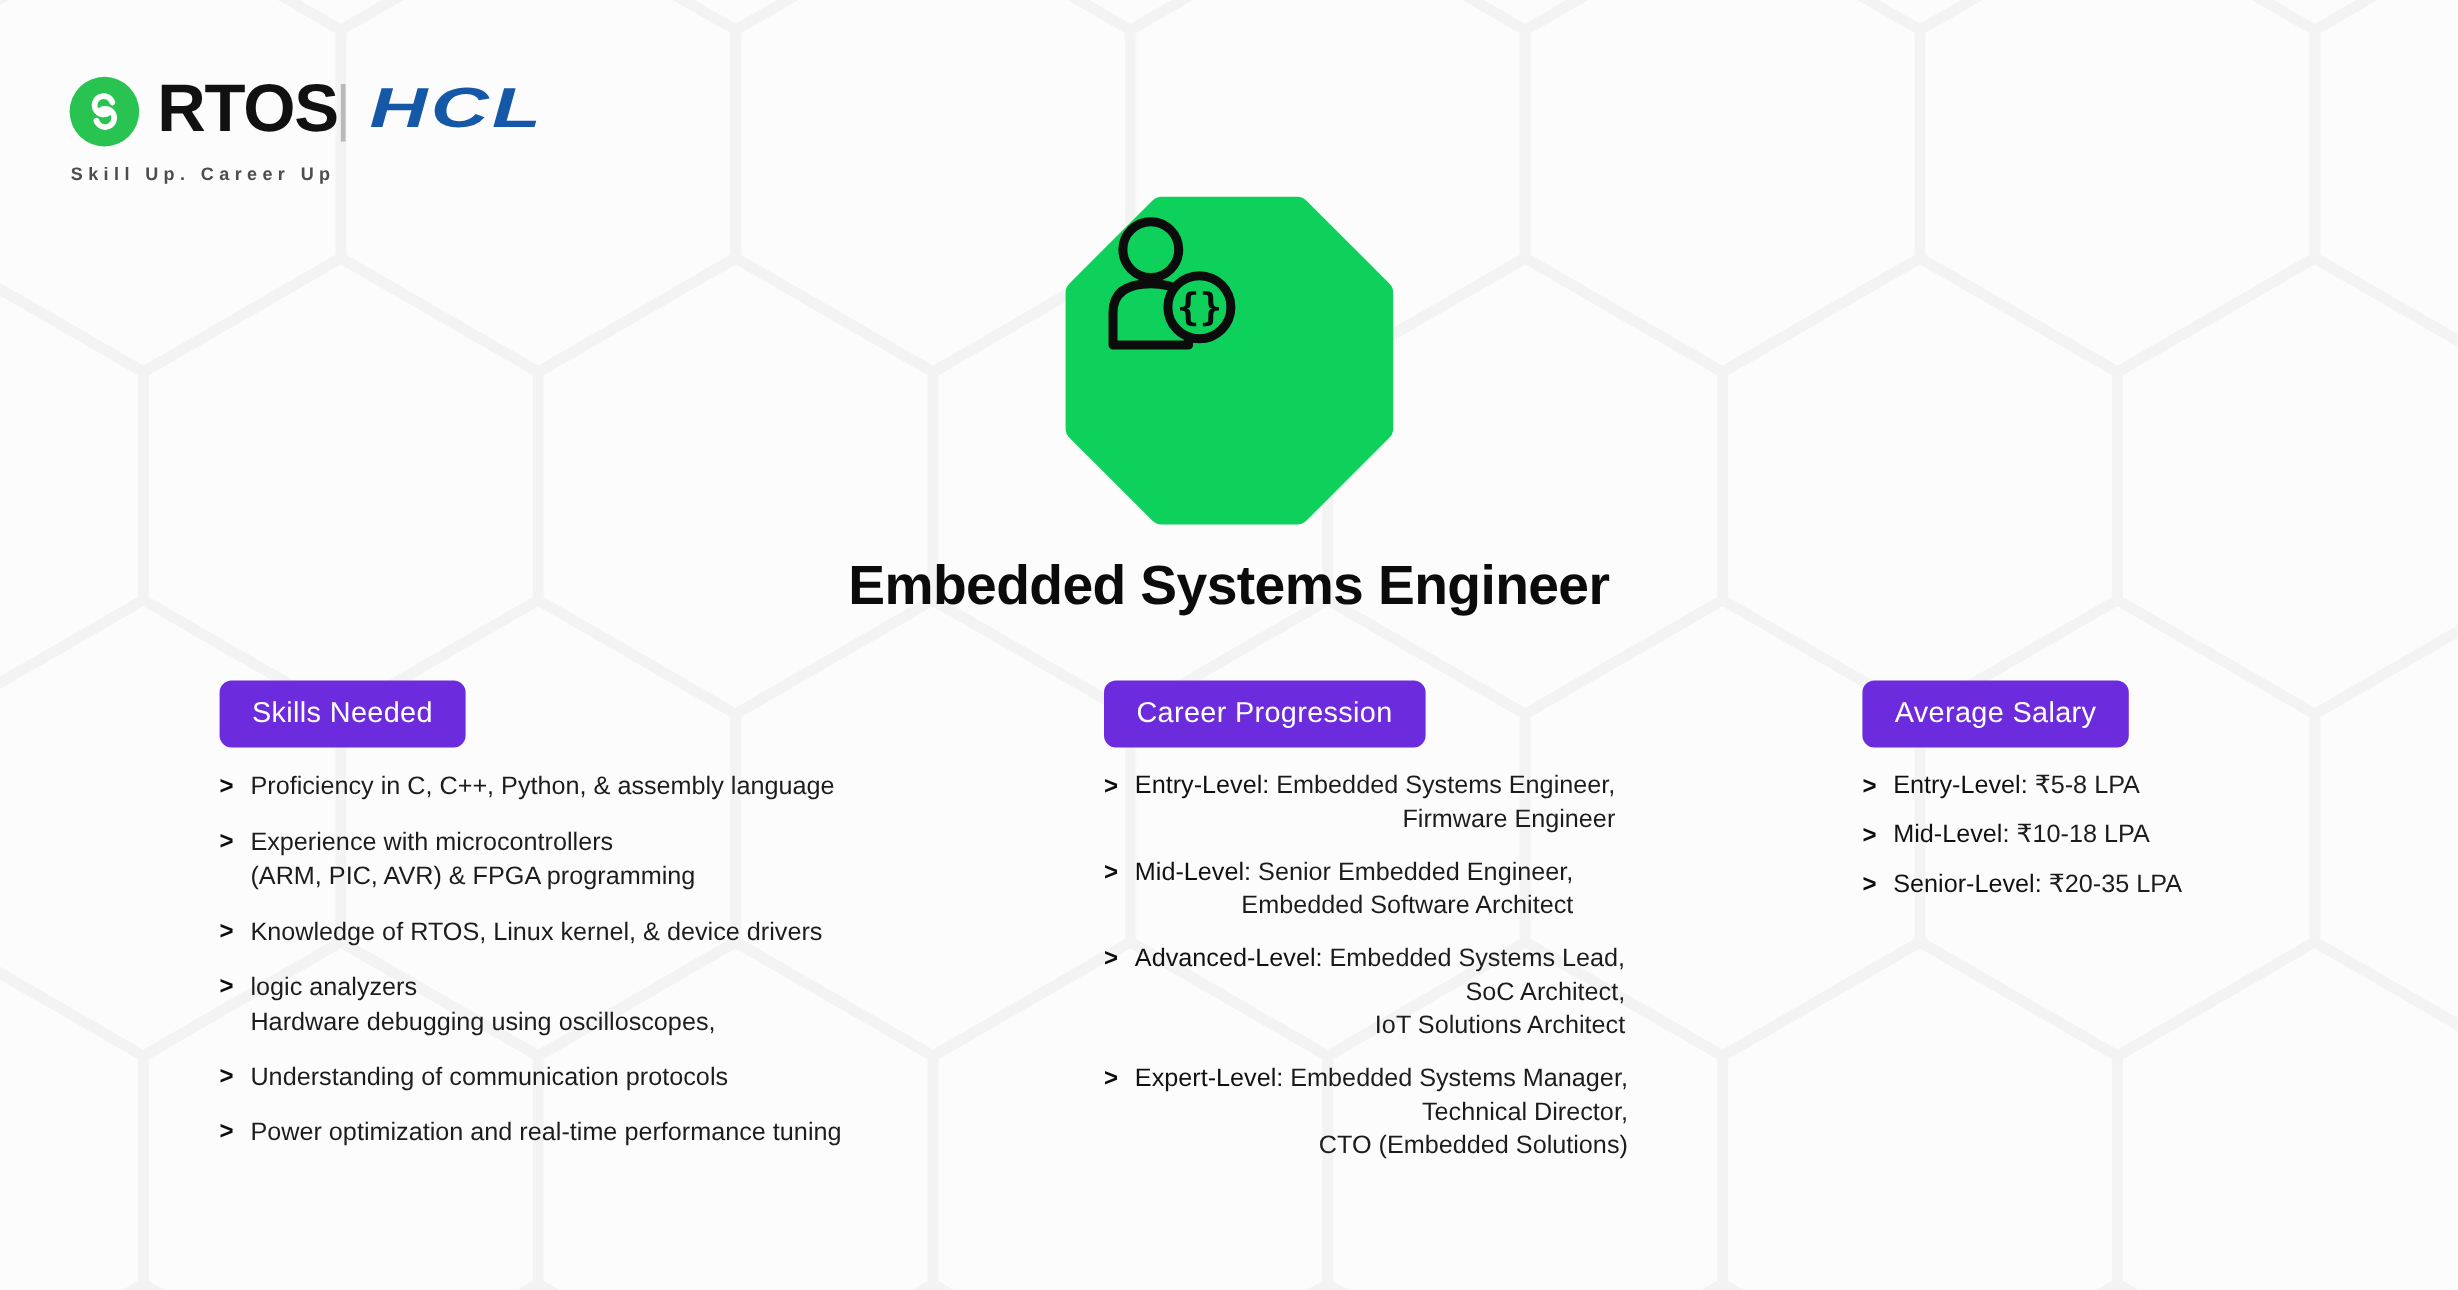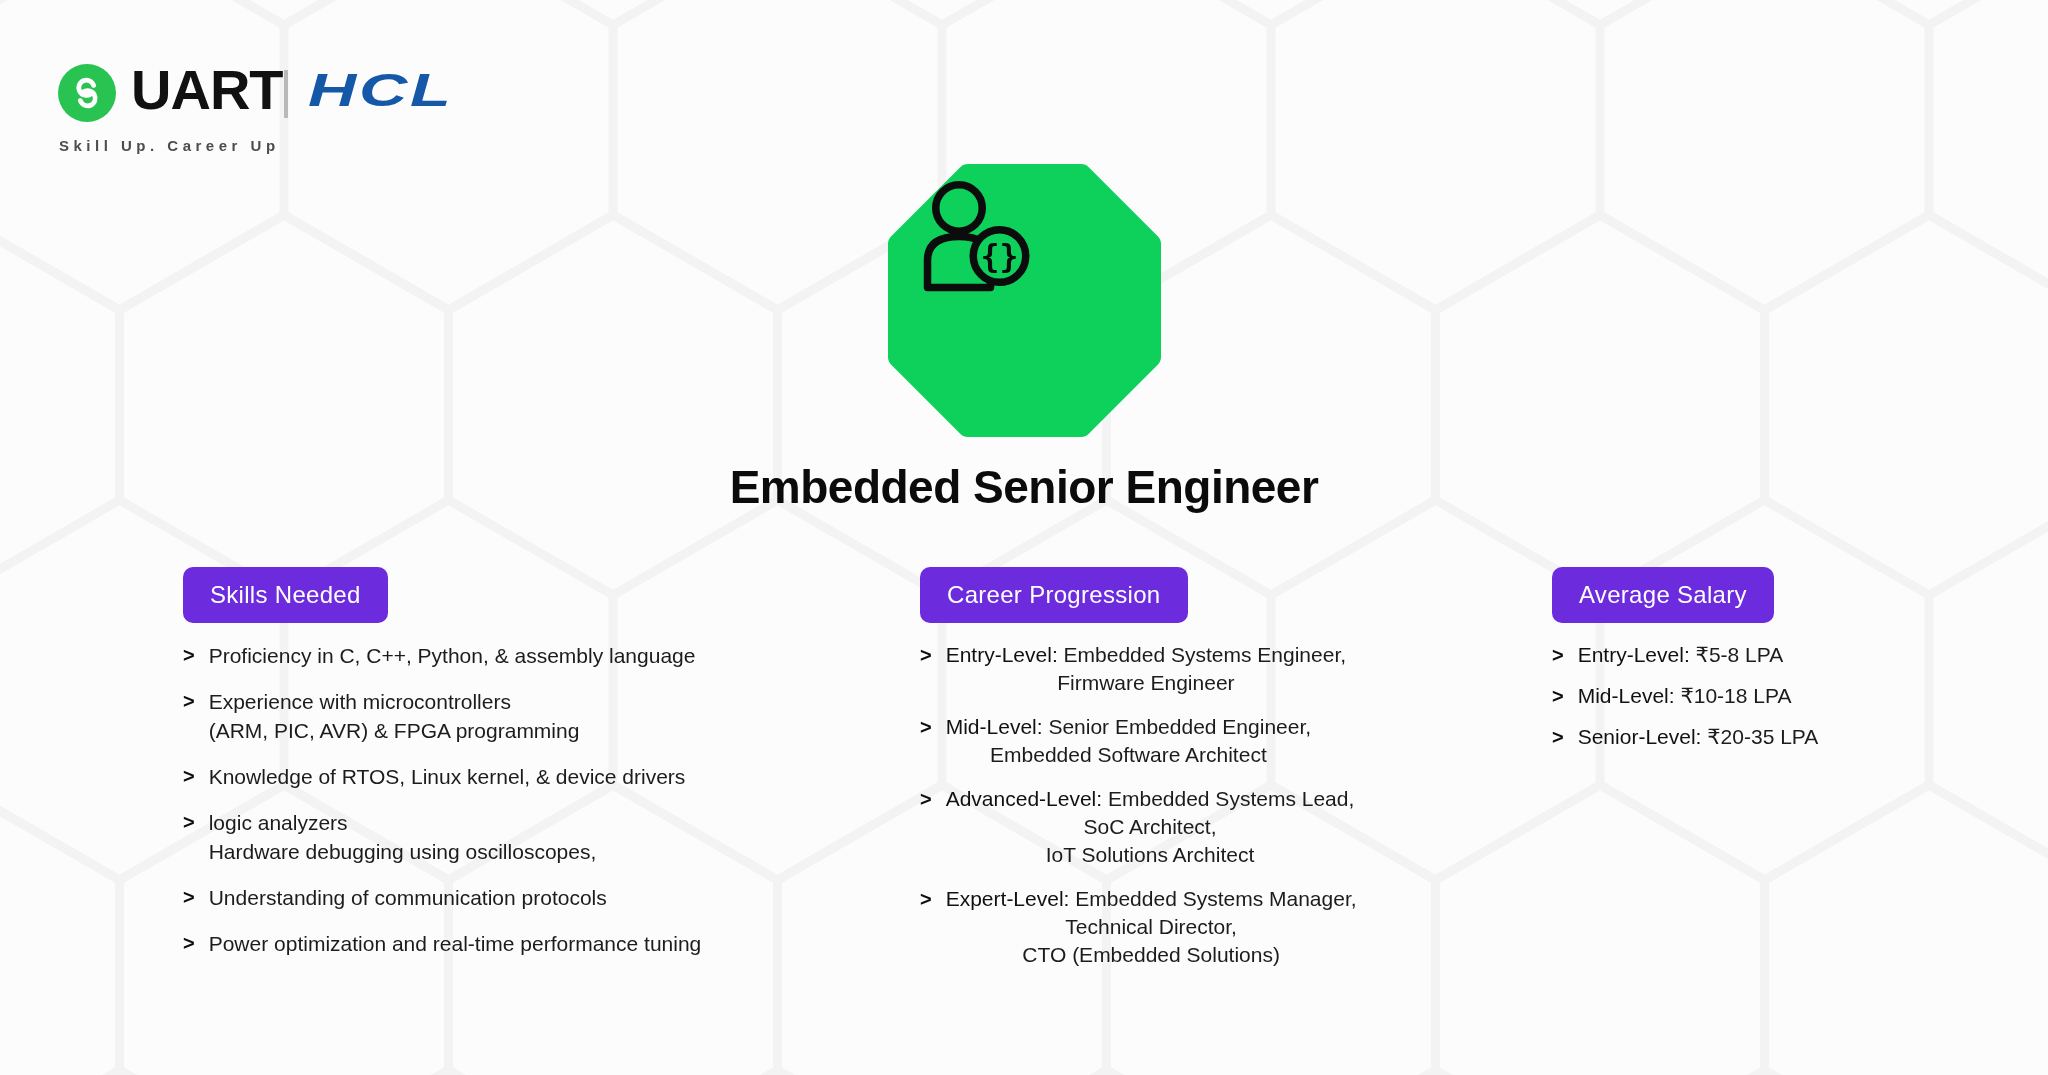--- a/index.html
+++ b/index.html
@@ -46,21 +46,21 @@
   ul.items{list-style:none;margin-top:18px;}
   li.item{display:flex;align-items:flex-start;gap:14px;color:var(--body-ink);
     font-size:21px;line-height:29px;}
   .col-skills li.item{margin-bottom:17px;}
   .col-career li.item{margin-bottom:16px;line-height:28px;}
   .col-salary li.item{margin-bottom:12px;line-height:28px;}
   .arrow{font-weight:900;font-size:20px;line-height:29px;color:#0d0d0d;flex:0 0 auto;
     transform:scaleY(1.05);}
   .li-body{width:fit-content;}
   .li-body b{font-weight:400;color:var(--ink);}
-  .col-career .line.cont{text-align:center;}
+  .col-career .line.cont{text-align:right;}
   .col-skills .line.cont{text-align:left;}
 
   .person-icon{position:absolute;left:55px;top:48px;}
 </style>
 </head>
 <body>
 
 <div class="page">
 
   <svg class="bg-pattern" width="2048" height="1075" xmlns="http://www.w3.org/2000/svg">
@@ -78,39 +78,39 @@
 
   <header class="brand">
     <div class="logo-circle">
       <svg width="38" height="38" viewBox="0 0 40 40">
         <g fill="none" stroke="#ffffff" stroke-width="5" stroke-linecap="round">
           <path d="M24 21 A 8 8 0 1 1 27 12"></path>
           <path d="M16 19 A 8 8 0 1 1 13 28"></path>
         </g>
       </svg>
     </div>
-    <div class="guvi-word">UART</div>
+    <div class="guvi-word">RTOS</div>
     <div class="brand-divider"></div>
     <div class="hcl-word">HCL</div>
     <div class="tagline">Skill Up. Career Up</div>
   </header>
 
   <div class="octagon-wrap">
     <svg width="275" height="275" viewBox="0 0 275 275">
       <path d="M81 12 H194 L263 81 V194 L194 263 H81 L12 194 V81 Z" fill="#0ED15C" stroke="#0ED15C" stroke-width="22" stroke-linejoin="round" class="octagon-fill"></path>
     </svg>
     <svg class="person-icon" width="165" height="165" viewBox="0 0 110 110">
       <circle cx="48" cy="30" r="15.5" fill="none" stroke="#0c0c0c" stroke-width="5"></circle>
       <path d="M27 83 L27 65 Q27 49 48 49 Q69 49 69 65 L69 83 Z" fill="none" stroke="#0c0c0c" stroke-width="5" stroke-linejoin="round"></path>
       <circle cx="75" cy="62" r="17.5" fill="#0ED15C" stroke="#0c0c0c" stroke-width="5" class="badge-fill"></circle>
       <text x="75" y="69" font-size="21" font-weight="bold" text-anchor="middle" font-family="DejaVu Sans Mono, monospace" fill="#0c0c0c">{}</text>
     </svg>
   </div>
 
-  <h1 class="hero-title">Embedded Senior Engineer</h1>
+  <h1 class="hero-title">Embedded Systems Engineer</h1>
 
   <section class="col col-skills">
     <div class="pill">Skills Needed</div>
     <ul class="items">
         <li class="item">
           <span class="arrow">&gt;</span>
           <div class="li-body">
             <div class="line first">Proficiency in C, C++, Python, &amp; assembly language</div>
           </div>
         </li>

